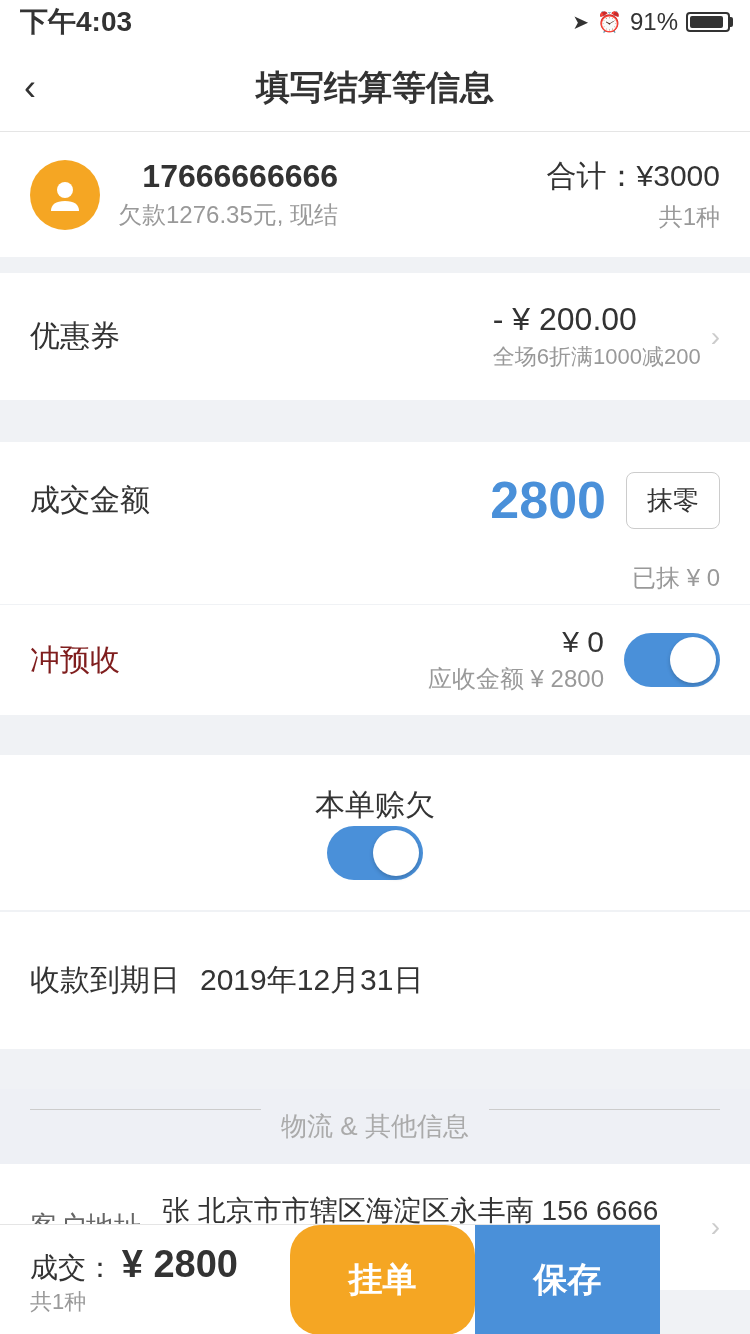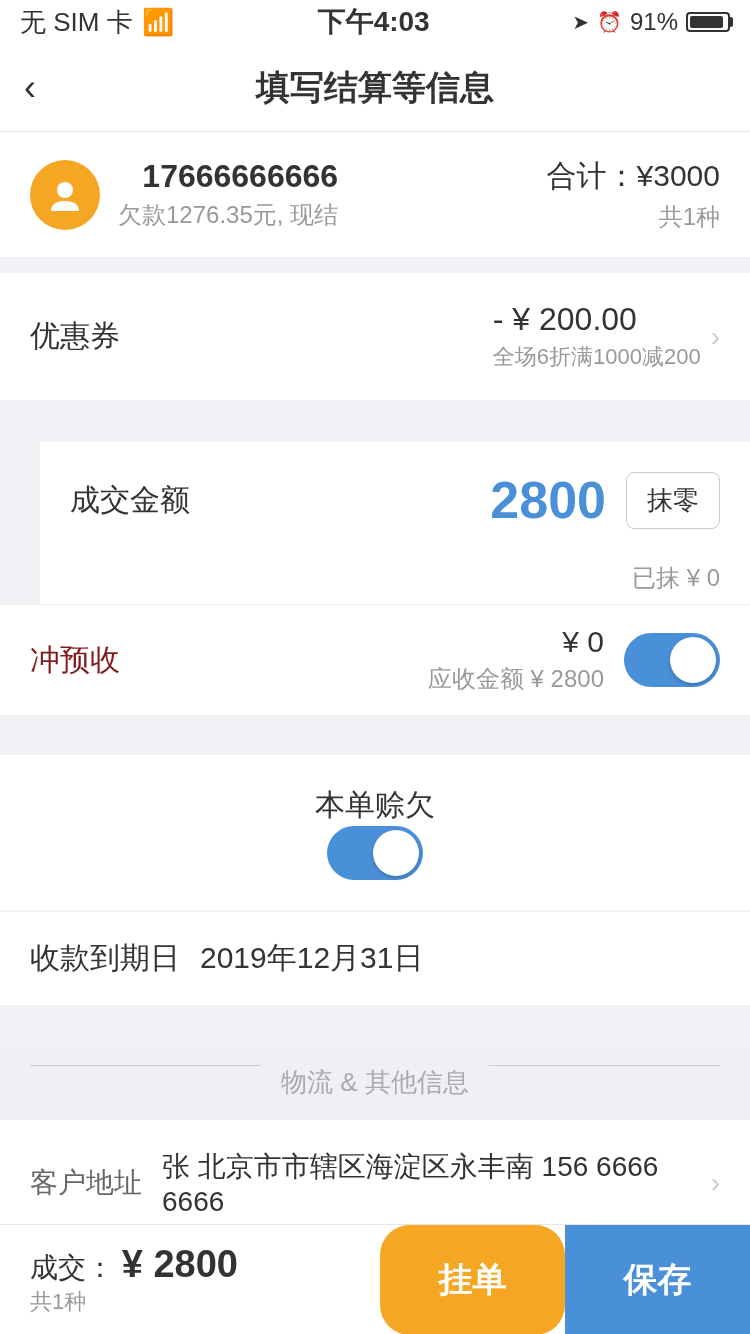--- a/index.html
+++ b/index.html
@@ -92,21 +92,20 @@
     .coupon-desc { font-size: 22px; color: #999; margin-top: 4px; text-align: right; }
     .chevron-icon { font-size: 28px; color: #ccc; }
 
     
     .section-divider { height: 20px; background: #f0f2f5; }
 
     
     .amount-section {
       background: #fff;
       margin-bottom: 0;
-      margin-left: 40px;
     }
     .amount-row {
       padding: 28px 30px;
       display: flex;
       align-items: center;
       justify-content: space-between;
     }
     .amount-label { font-size: 30px; color: #333; }
     .amount-right { display: flex; align-items: center; gap: 20px; }
     .amount-value { font-size: 52px; font-weight: 600; color: #4a90d9; }
@@ -160,21 +159,21 @@
       align-items: center;
       justify-content: space-between;
       margin-bottom: 0;
       flex-direction: column;
     }
     .debit-label { font-size: 30px; color: #333; }
 
     
     .due-date-section {
       background: #fff;
-      padding: 26px 30px;
+      padding: 48px 30px;
       margin-top: 1px;
       margin-bottom: 20px;
     }
     .due-date-label { font-size: 30px; color: #333; }
 
     
     .logistics-header {
       background: #eef0f5;
       padding: 20px 30px;
       text-align: center;
@@ -202,21 +201,21 @@
     .address-value { font-size: 28px; color: #333; flex: 1; }
     .address-right { display: flex; align-items: center; }
 
     
     .bottom-spacer { height: 180px; background: #f0f2f5; }
 
     
     .bottom-bar {
       position: fixed;
       bottom: 0;
-      width: 750px;
+      width: 660px;
       height: 110px;
       background: #fff;
       display: flex;
       align-items: center;
       border-top: 1px solid #e5e5e5;
     }
     .bottom-summary {
       flex: 1;
       padding: 0 30px;
     }
@@ -234,24 +233,20 @@
       cursor: pointer;
       color: #fff;
     }
     .btn-hold { background: #f5a623; border-radius: 30px; }
     .btn-save { background: #4a90d9; }
   </style>
 </head>
 <body>
 
 <div class="status-bar">
-  <div class="status-left">
-    <span>无 SIM 卡</span>
-    <span>📶</span>
-  </div>
   <div style="font-size:28px;font-weight:600;">下午4:03</div>
   <div class="status-right">
     <span style="font-size:20px;">➤</span>
     <span style="font-size:20px;">⏰</span>
     <span>91%</span>
     <div class="battery-bar">
       <div class="battery-fill"></div>
     </div>
   </div>
 </div>

